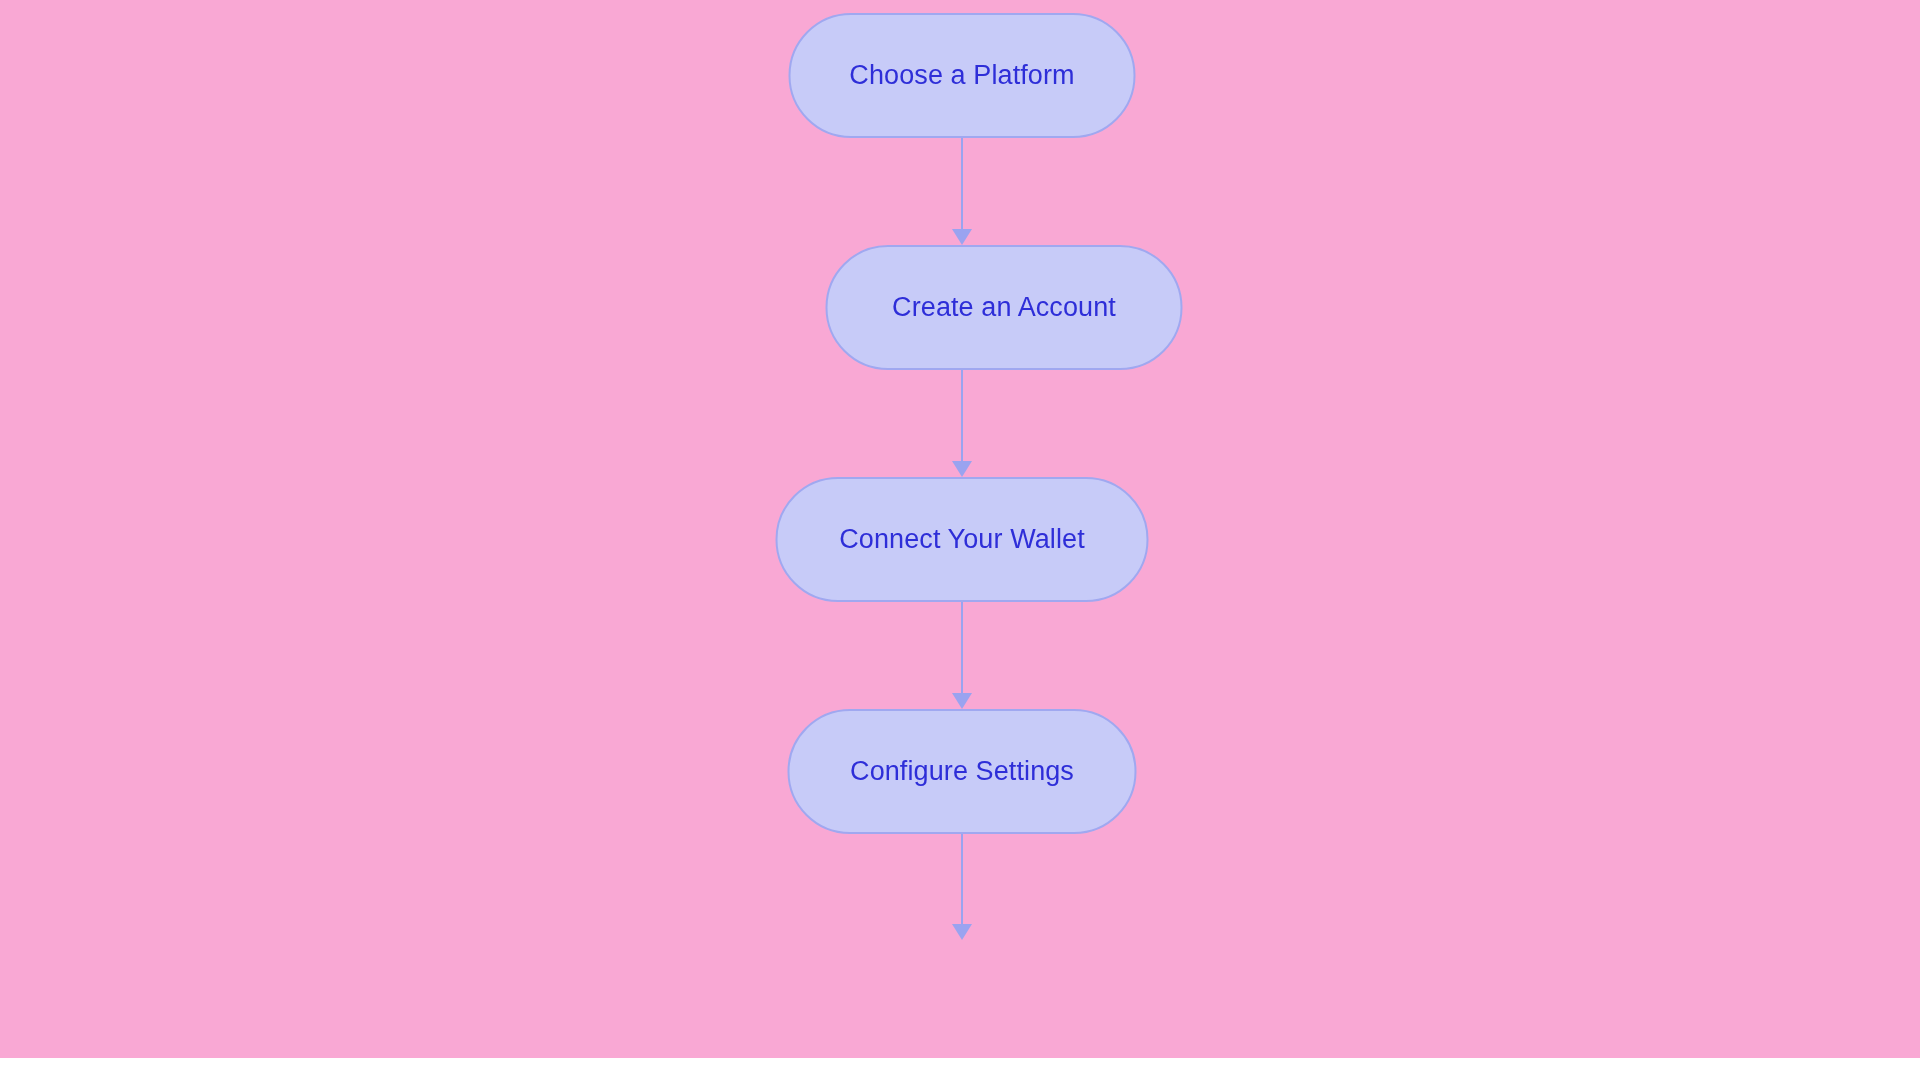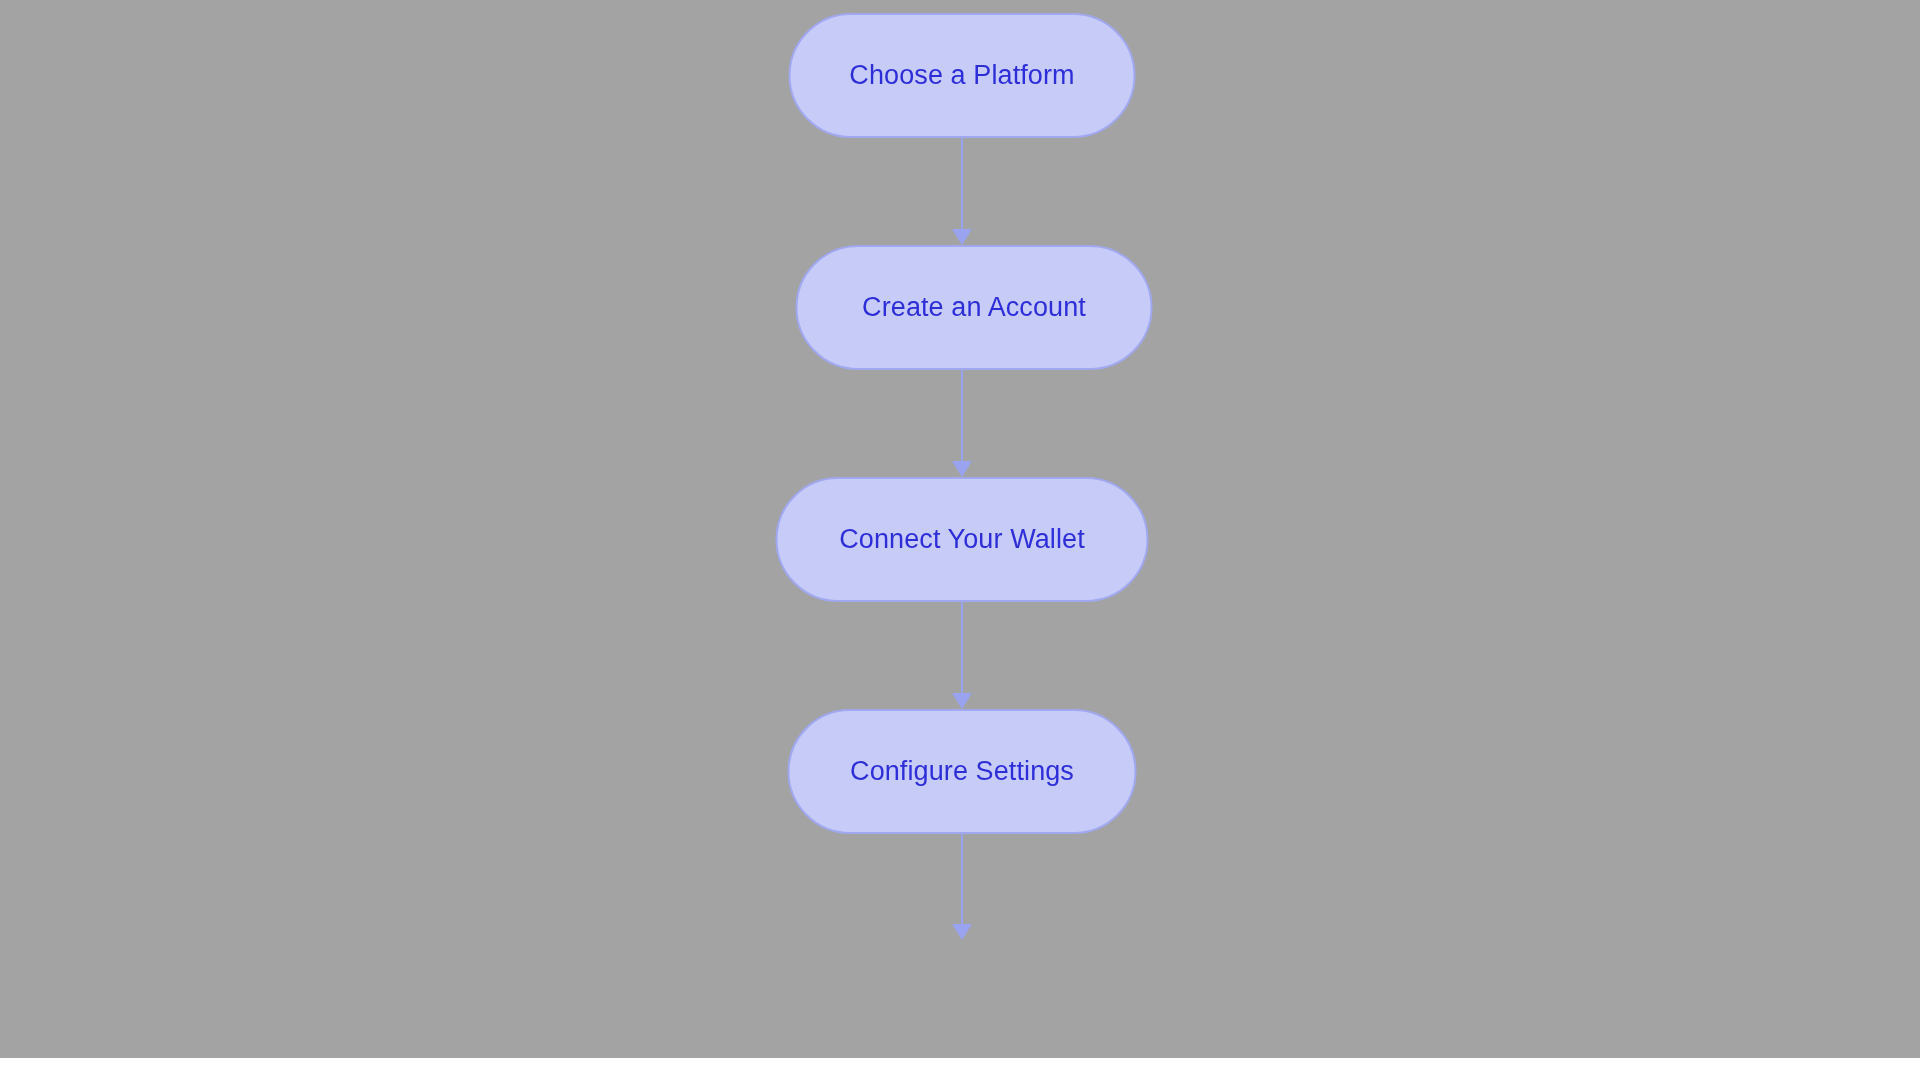--- a/index.html
+++ b/index.html
@@ -12,21 +12,21 @@
     width: 1920px;
     height: 1083px;
     overflow: hidden;
     font-family: "Liberation Sans", "DejaVu Sans", sans-serif;
   }
 
   #flow-canvas {
     position: relative;
     width: 1920px;
     height: 1058px;
-    background: #a3a3a3;
+    background: #f9a8d4;
   }
 
   
   #connector-layer {
     position: absolute;
     left: 0;
     top: 0;
     width: 1920px;
     height: 1083px;
     pointer-events: none;
@@ -87,21 +87,21 @@
           <line x1="962" y1="834" x2="962" y2="924" stroke="#9aa3f0" stroke-width="2"></line>
           <polygon points="952,924 972,924 962,940" fill="#9aa3f0"></polygon>
         </g>
       </g>
   </svg>
 
   <div id="node-column">
       <div class="flow-node" style="left: 962px; top: 13px; width: 347px; height: 125px; border-radius: 62.5px; background: rgb(199, 203, 248); border-color: rgb(160, 168, 240); border-width: 2px;">
         <span class="flow-node-label" style="color: rgb(46, 46, 216); font-size: 27px;">Choose a Platform</span>
       </div>
-      <div class="flow-node" style="left: 974px; top: 245px; width: 357px; height: 125px; border-radius: 62.5px; background: rgb(199, 203, 248); border-color: rgb(160, 168, 240); border-width: 2px;">
+      <div class="flow-node" style="left: 1004px; top: 245px; width: 357px; height: 125px; border-radius: 62.5px; background: rgb(199, 203, 248); border-color: rgb(160, 168, 240); border-width: 2px;">
         <span class="flow-node-label" style="color: rgb(46, 46, 216); font-size: 27px;">Create an Account</span>
       </div>
       <div class="flow-node" style="left: 962px; top: 709px; width: 349px; height: 125px; border-radius: 62.5px; background: rgb(199, 203, 248); border-color: rgb(160, 168, 240); border-width: 2px;">
         <span class="flow-node-label" style="color: rgb(46, 46, 216); font-size: 27px;">Configure Settings</span>
       </div>
       <div class="flow-node" style="left: 962px; top: 477px; width: 373px; height: 125px; border-radius: 62.5px; background: rgb(199, 203, 248); border-color: rgb(160, 168, 240); border-width: 2px;">
         <span class="flow-node-label" style="color: rgb(46, 46, 216); font-size: 27px;">Connect Your Wallet</span>
       </div>
     </div>
 

